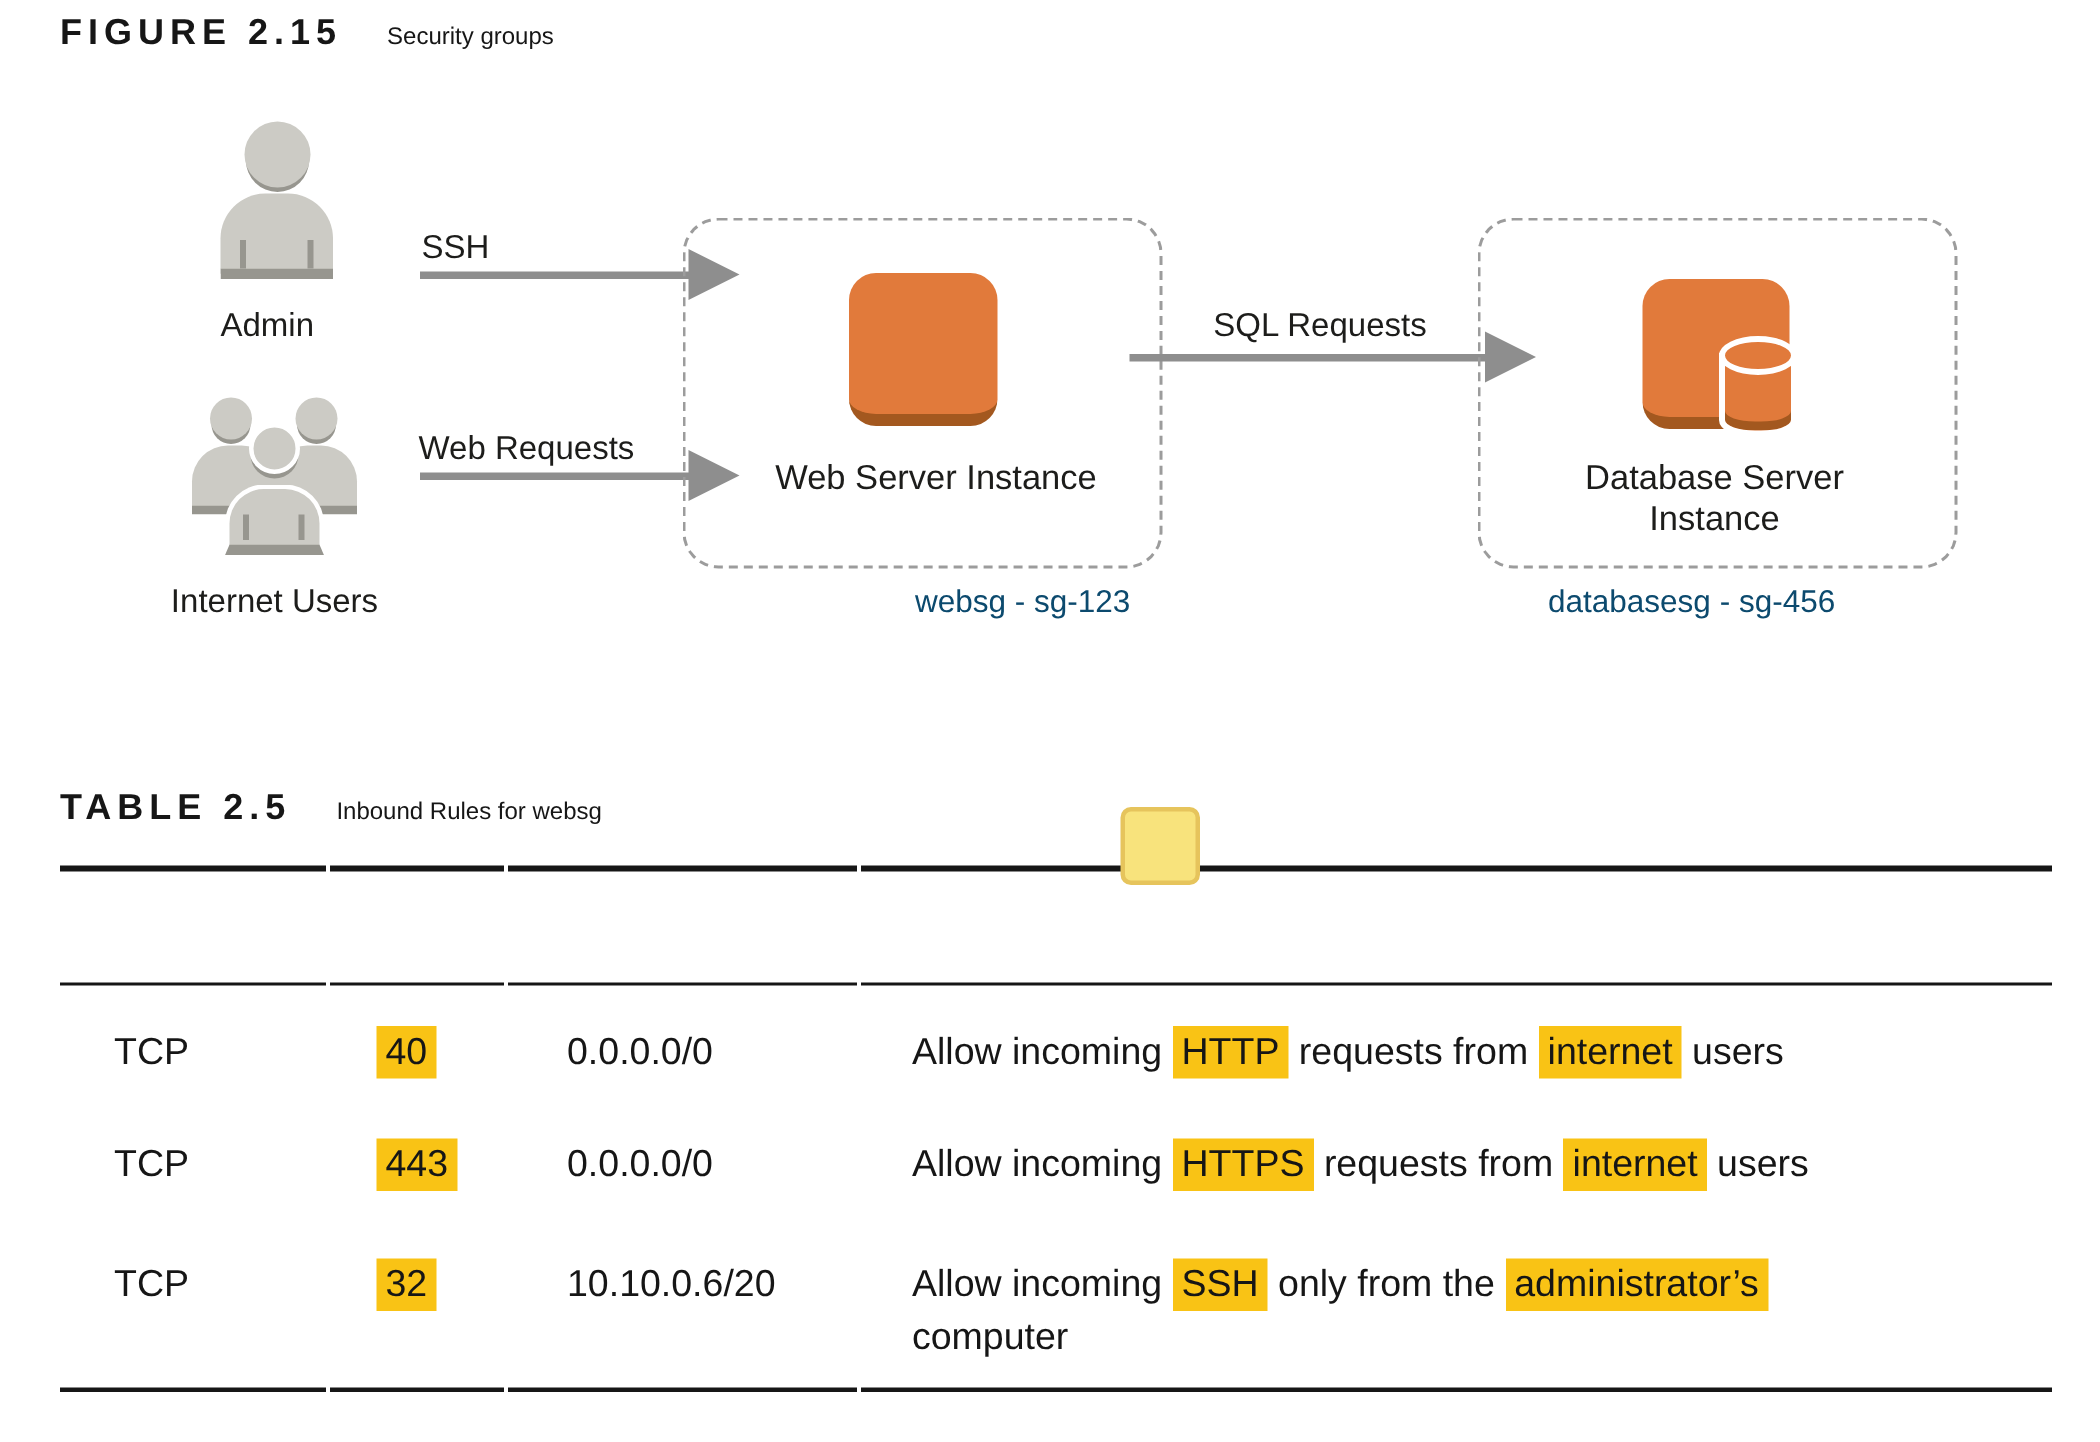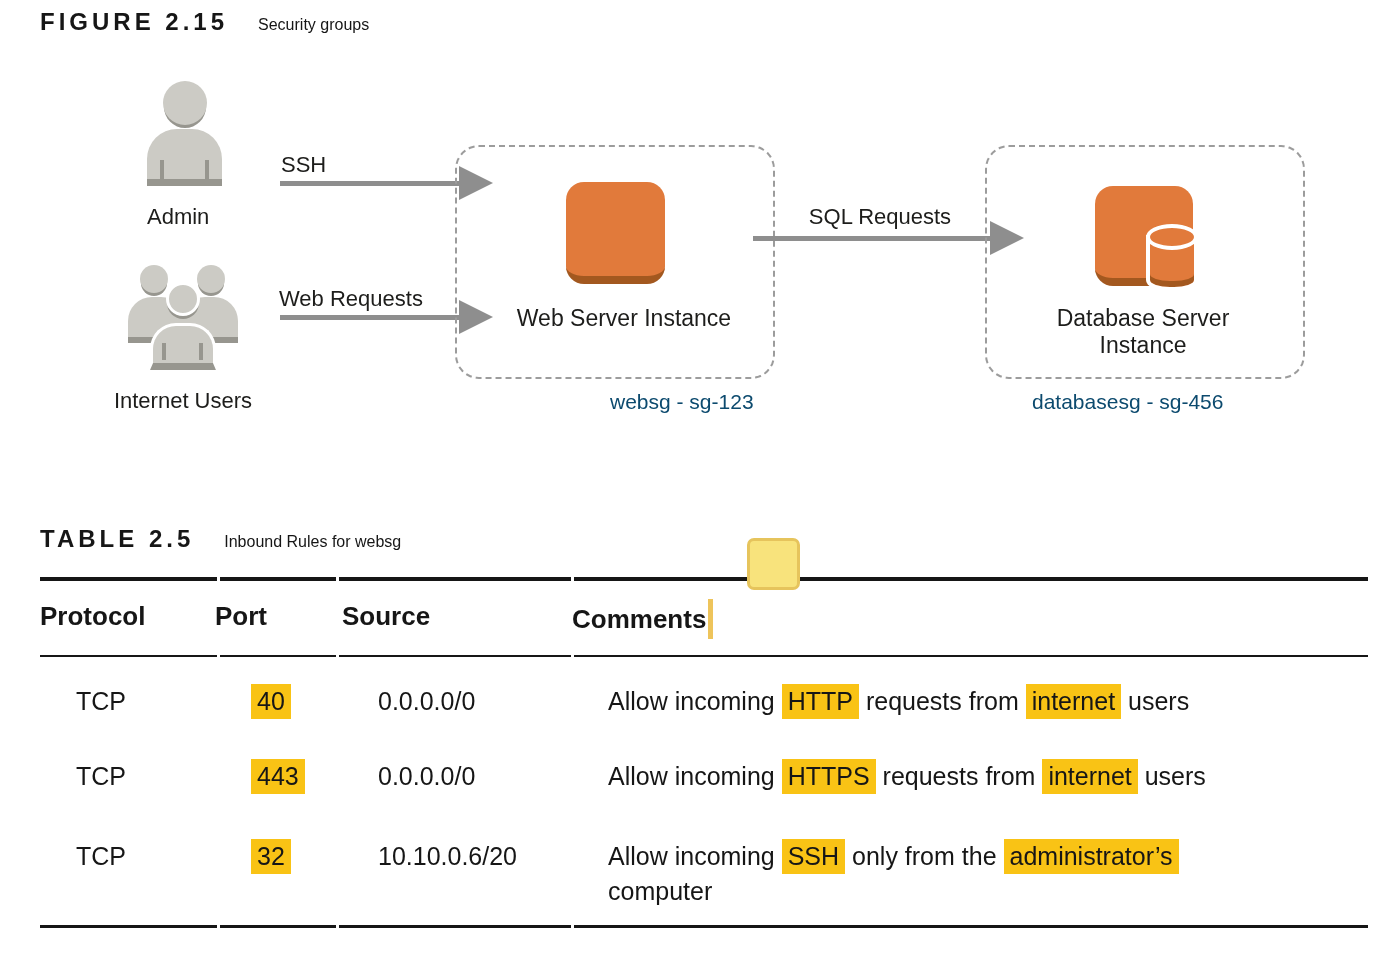--- a/index.html
+++ b/index.html
@@ -155,26 +155,20 @@
 
   <div class="tbl-heading">
     <span class="fig-label">TABLE 2.5</span><span class="fig-title">Inbound Rules for websg</span>
   </div>
 
   <div class="sticky-note"></div>
 
   <div class="tbl">
     <div class="rule rule-top"></div>
 
-    <div class="hdr">
-      <div class="cell c1">Protocol</div>
-      <div class="cell c2">Port</div>
-      <div class="cell c3">Source</div>
-      <div class="cell c4"><span>Comments</span><span class="caret"></span></div>
-    </div>
 
     <div class="rule rule-mid"></div>
 
     <div id="rows">
         <div class="data-row">
           <div class="cell c1">TCP</div>
           <div class="cell c2"><span class="hl">40</span></div>
           <div class="cell c3">0.0.0.0/0</div>
           <div class="cell c4"><span>Allow incoming </span><span class="hl">HTTP</span><span> requests from </span><span class="hl">internet</span><span> users</span></div>
         </div>

